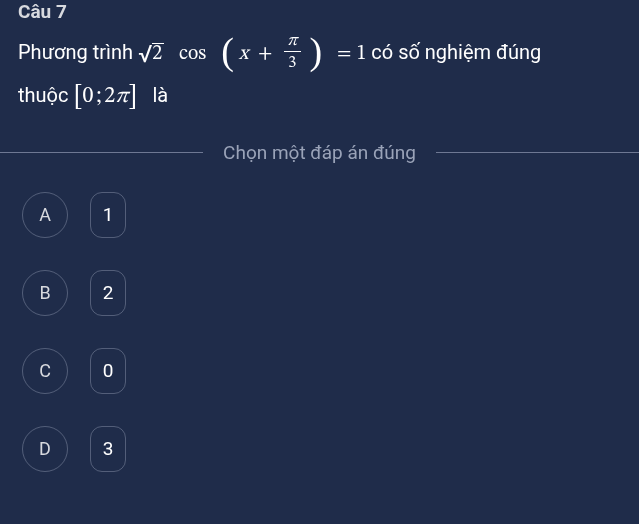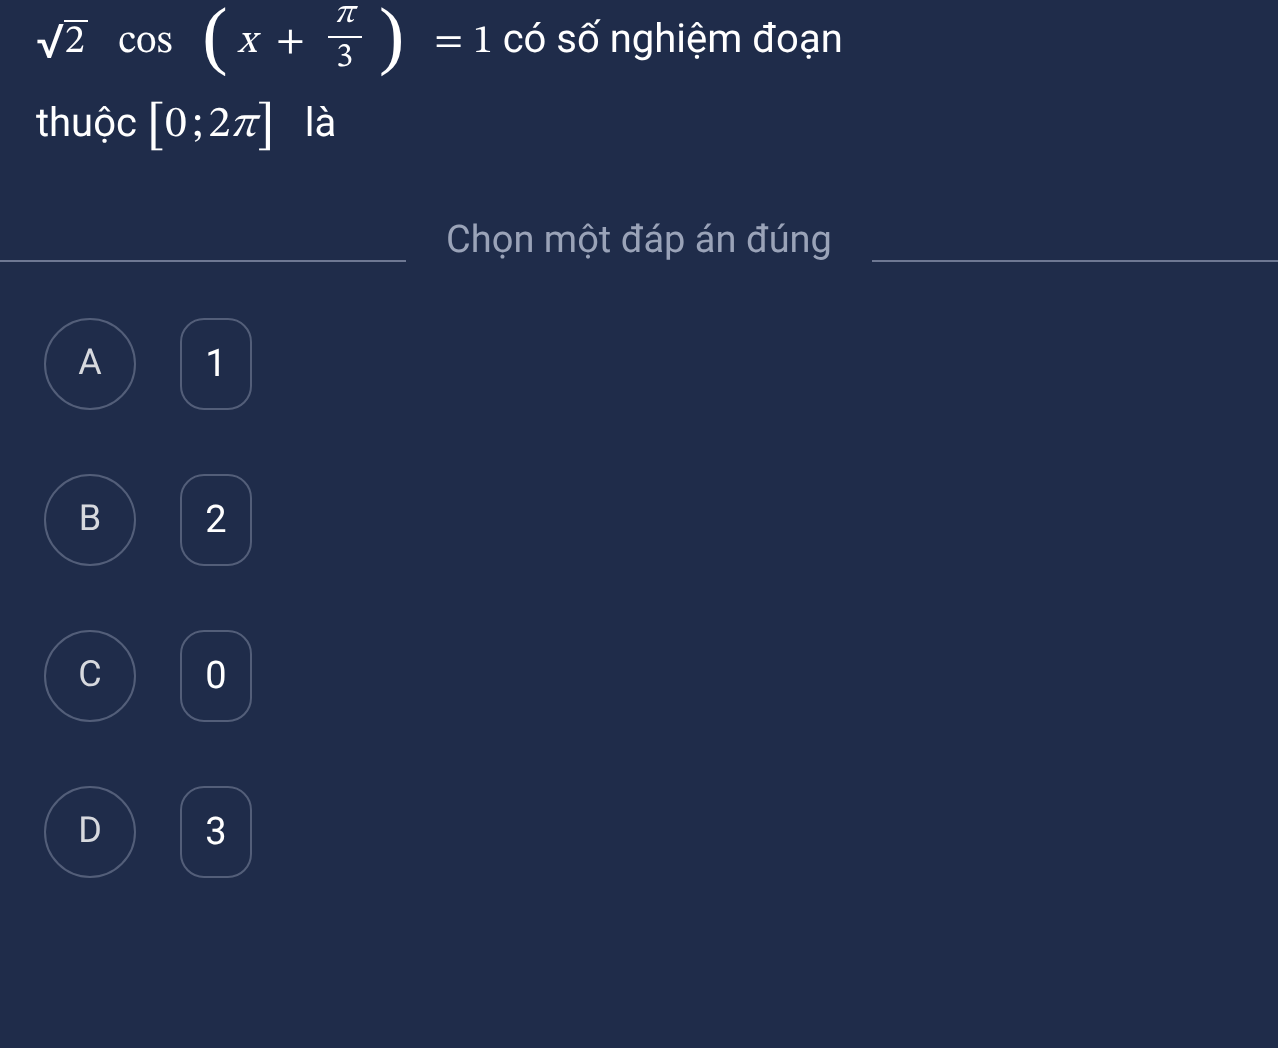--- a/index.html
+++ b/index.html
@@ -70,21 +70,21 @@
     position: relative;
     top: -3px;
   }
   .interval {
     font-family: "Cambria Math", "STIX Two Math", Georgia, serif;
     font-size: 22px;
   }
   .interval .br { font-style: normal; font-size: 26px; vertical-align: -2px;}
   .divider-row {
     display: flex;
-    align-items: flex-end;
+    align-items: center;
     margin: 17px -18px 28px -18px;
   }
   .divider-line {
     flex: 1;
     height: 1px;
     background: #6e7893;
   }
   .divider-label {
     color: #9aa3b8;
     font-size: 19px;
@@ -127,41 +127,43 @@
     color: #ffffff;
     font-size: 19px;
     user-select: none;
   }
 </style>
 </head>
 <body>
 
 <div class="container">
 
+  <div class="q-title">Câu 7</div>
 
   <div class="q-text">
+    <span>Phương trình </span>
     <span class="sqrt-wrap">
       <span class="surd">√</span>
       <span class="under-rad math up">2</span>
     </span>
     <span>&nbsp;</span>
     <span class="math up">cos</span>
     <span>&nbsp;</span>
     <span class="big-paren">(</span>
     <span class="math">x</span>
     <span class="math up">&nbsp;+&nbsp;</span>
     <span class="frac">
       <span class="num">π</span>
       <span class="den">3</span>
     </span>
     <span class="big-paren" style="margin-left:2px">)</span>
     <span>&nbsp;</span>
     <span class="math up">=</span>
     <span class="math up">1</span>
-    <span>có số nghiệm đoạn</span>
+    <span>có số nghiệm đúng</span>
     <br>
     <span>thuộc </span>
     <span class="interval">
       <span class="br">[</span><span class="math up">0</span><span class="math up"> ; </span><span class="math up">2</span><span class="math">π</span><span class="br">]</span>
     </span>
     <span>&nbsp;</span>
     <span>là</span>
   </div>
 
   <div class="divider-row">

